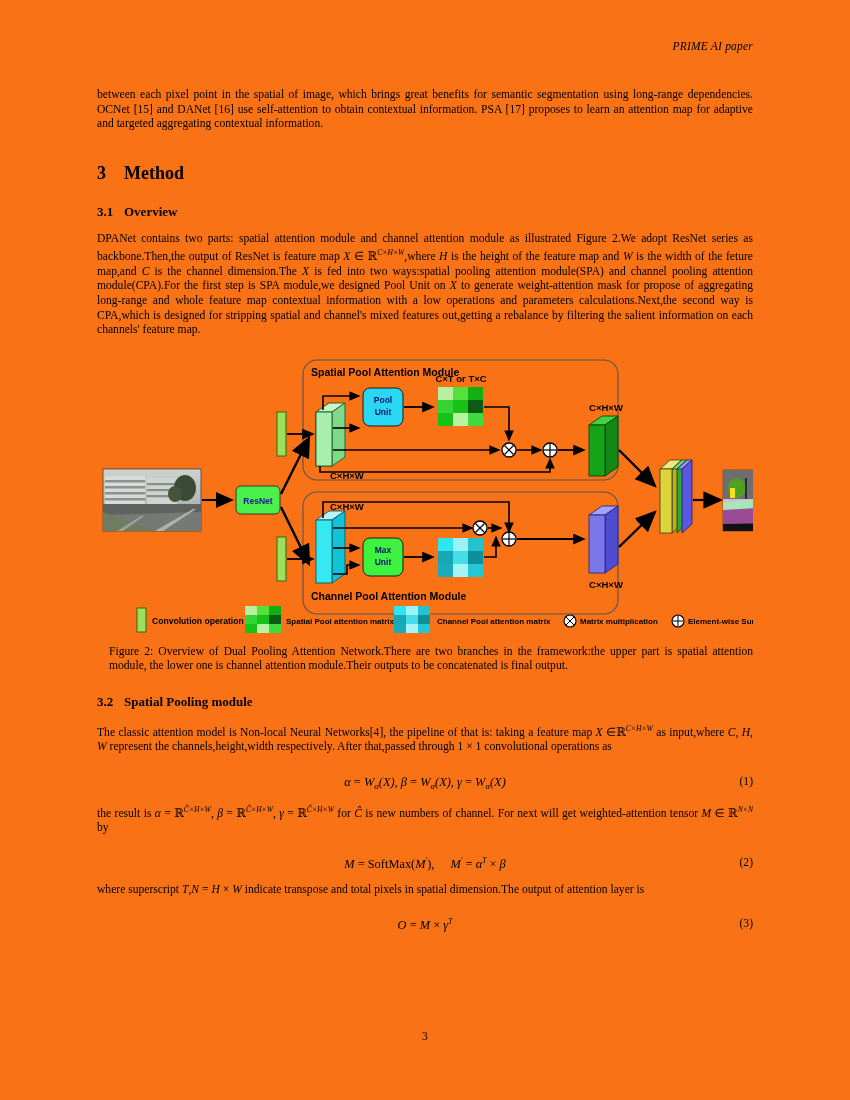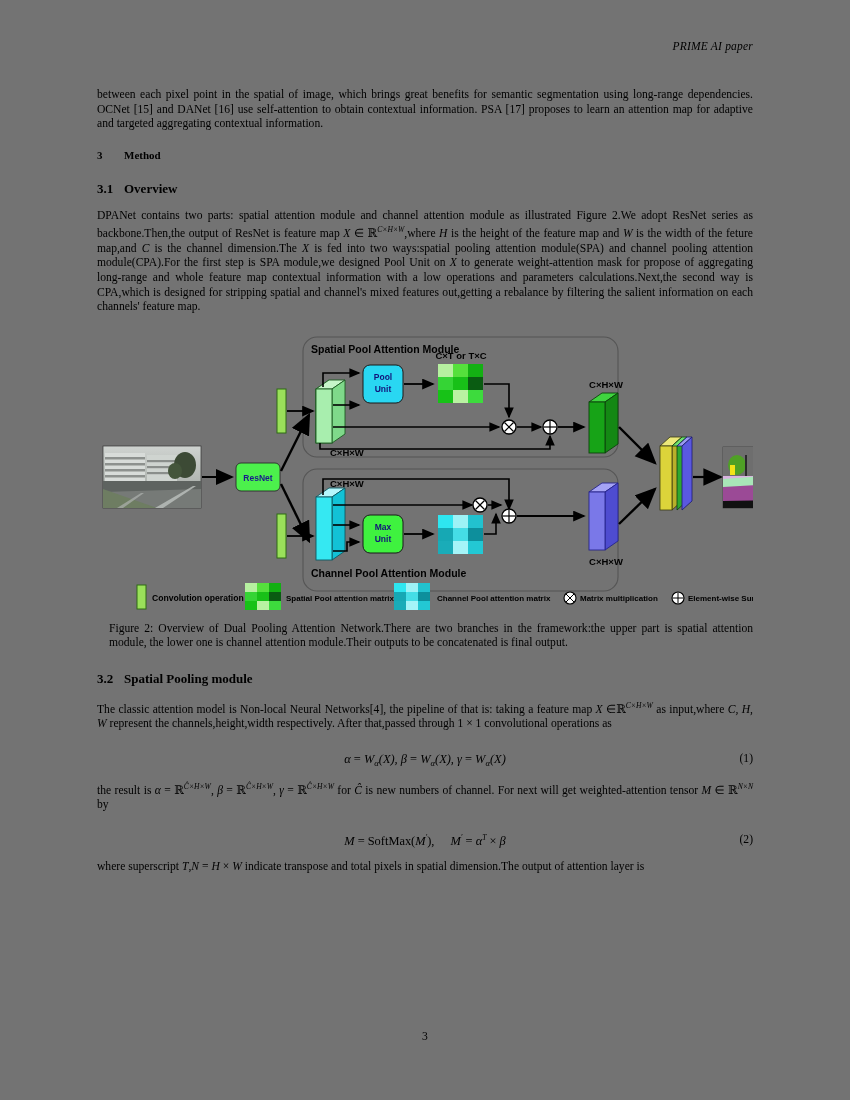--- a/index.html
+++ b/index.html
@@ -13,21 +13,21 @@
     position: relative;
     font-family: "Liberation Serif", serif;
     color: #000000;
     overflow: hidden;
   }
   .page {
     position: absolute;
     left: 0; top: 0;
     width: 850px;
     height: 1100px;
-    background: #737373;
+    background: #f97316;
     text-decoration: underline;
   }
   .content {
     position: absolute;
     left: 97px;
     top: 40px;
     width: 656px;
   }
 
   
@@ -42,23 +42,23 @@
 
   
   p.body {
     font-size: 11.6px;
     line-height: 14.6px;
     text-align: justify;
     margin: 0 0 10px 0;
     font-family: "Liberation Serif", serif;
   }
   h2.sec {
-    font-size: 11px;
+    font-size: 18px;
     font-weight: bold;
-    margin: 17px 0 14px 0;
+    margin: 31px 0 14px 0;
     font-family: "Liberation Serif", serif;
   }
   h2.sec .num { display: inline-block; width: 27px; }
   h3.subsec {
     font-size: 13px;
     font-weight: bold;
     margin: 20px 0 12px 0;
     font-family: "Liberation Serif", serif;
   }
   h3.subsec .num { display: inline-block; width: 27px; }
@@ -434,17 +434,20 @@
     </div>
 
     <p class="body"><span>the result is </span><span class="mi">α</span><span> = </span><span class="bb">ℝ</span><sup class="sm">Ĉ×H×W</sup><span>, </span><span class="mi">β</span><span> = </span><span class="bb">ℝ</span><sup class="sm">Ĉ×H×W</sup><span>, </span><span class="mi">γ</span><span> = </span><span class="bb">ℝ</span><sup class="sm">Ĉ×H×W</sup><span> for </span><span class="mi">Ĉ</span><span> is new numbers of channel. For next will get weighted-attention tensor </span><span class="mi">M</span><span> ∈ </span><span class="bb">ℝ</span><sup class="sm">N×N</sup><span> by</span></p>
 
     <div class="eqline">
       <span class="mi">M</span><span> = SoftMax(</span><span class="mi">M</span><sup class="sm">′</sup><span>),</span><span style="display:inline-block;width:16px"></span><span class="mi">M</span><sup class="sm">′</sup><span> = </span><span class="mi">α</span><sup class="sm">T</sup><span> × </span><span class="mi">β</span><span class="eqnum">(2)</span>
     </div>
 
     <p class="body"><span>where superscript </span><span class="mi">T</span><span>,</span><span class="mi">N</span><span> = </span><span class="mi">H</span><span> × </span><span class="mi">W</span><span> indicate transpose and total pixels in spatial dimension.The output of attention layer is</span></p>
 
+    <div class="eqline">
+      <span class="mi">O</span><span> = </span><span class="mi">M</span><span> × </span><span class="mi">γ</span><sup class="sm">T</sup><span class="eqnum">(3)</span>
+    </div>
 
   </div>
 
   <div class="pageno">3</div>
 </div>
 
 </body></html>

